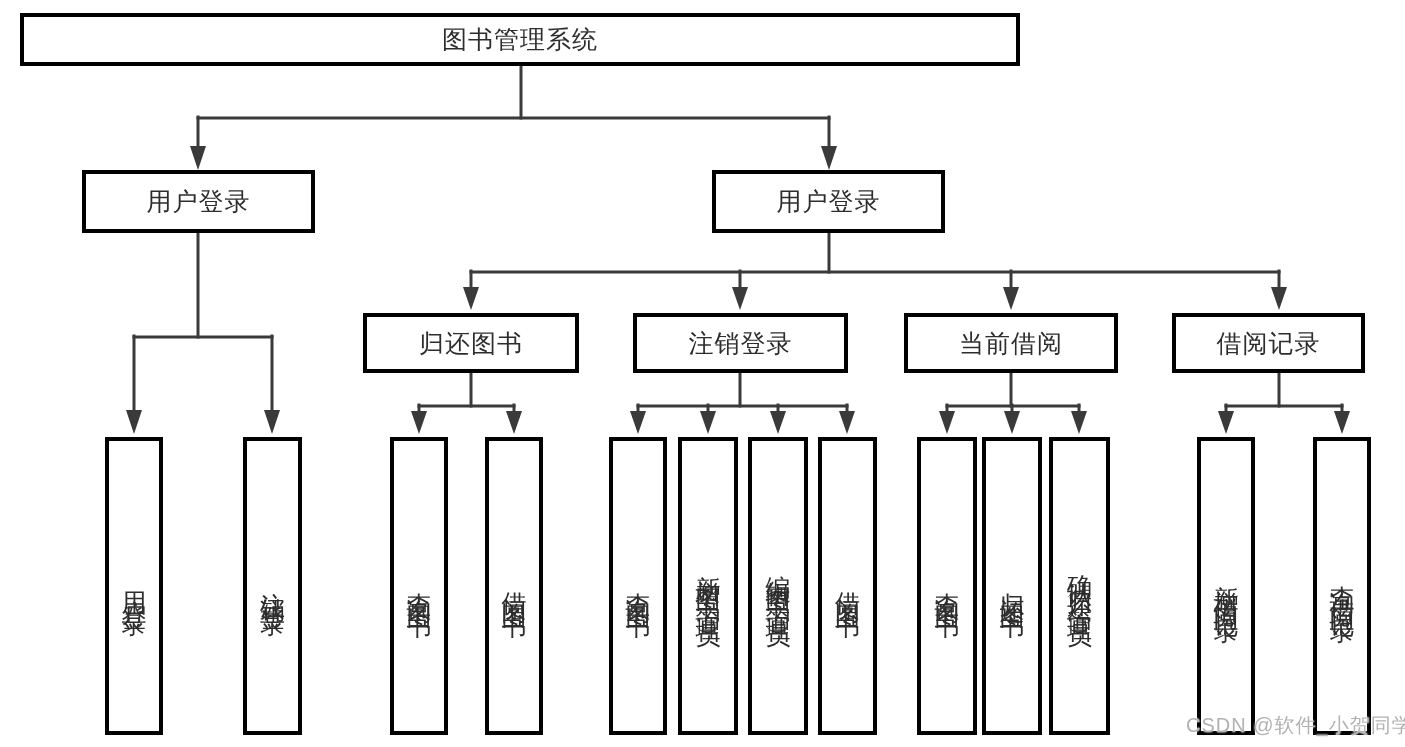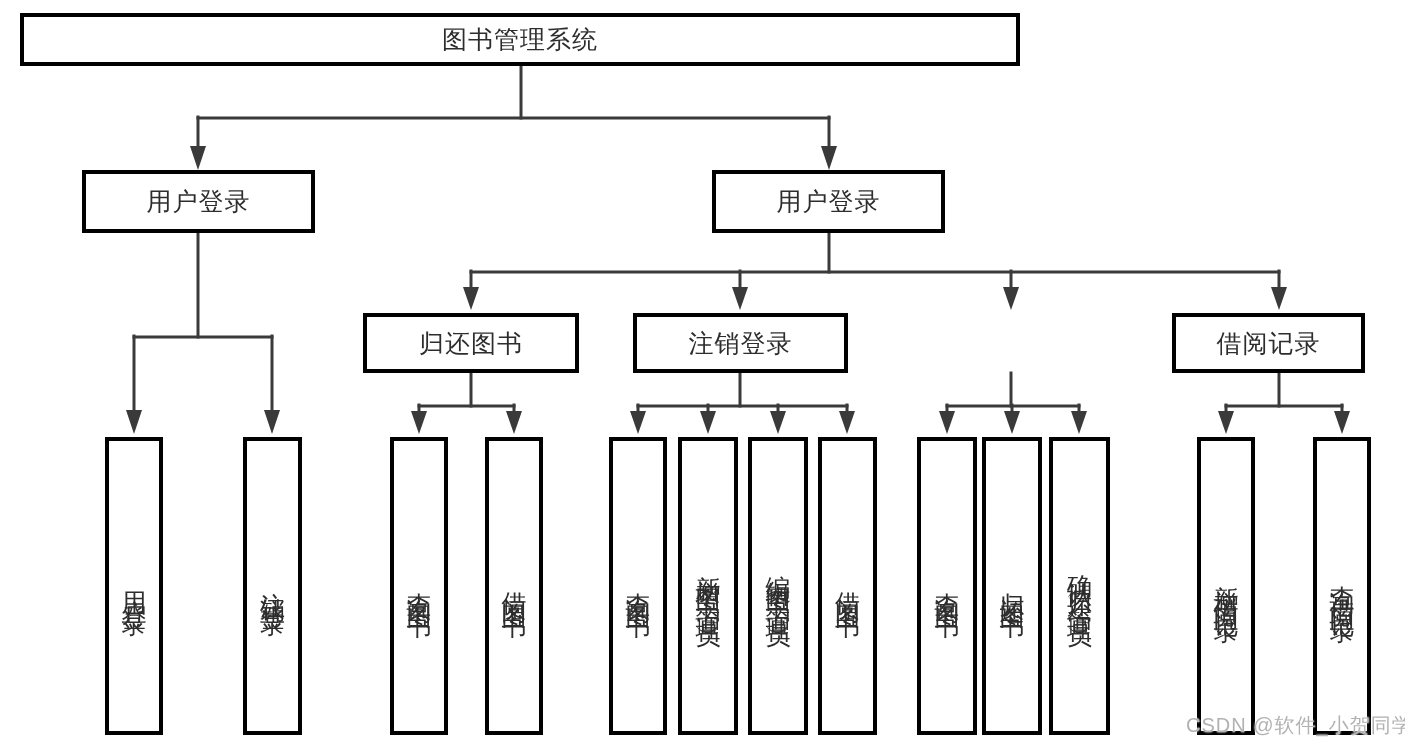--- a/index.html
+++ b/index.html
@@ -113,20 +113,23 @@
   <div class="box hbox" style="left:712px;top:170px;width:233px;height:63px">
     <span>用户登录</span>
   </div>
 
   <div class="box hbox" style="left:363px;top:313px;width:216px;height:60px">
     <span>归还图书</span>
   </div>
   <div class="box hbox" style="left:633px;top:313px;width:215px;height:60px">
     <span>注销登录</span>
   </div>
+  <div class="box hbox" style="left:904px;top:313px;width:214px;height:60px">
+    <span>当前借阅</span>
+  </div>
   <div class="box hbox" style="left:1172px;top:313px;width:193px;height:60px">
     <span>借阅记录</span>
   </div>
 
   <div class="box vbox" style="left:105px;top:437px;width:58px;height:298px">
     <span>用户登录</span>
   </div>
   <div class="box vbox" style="left:243px;top:437px;width:59px;height:298px">
     <span>注销登录</span>
   </div>

